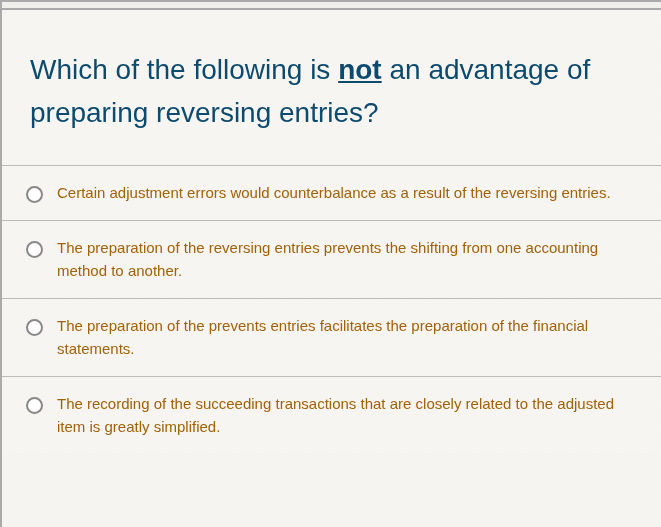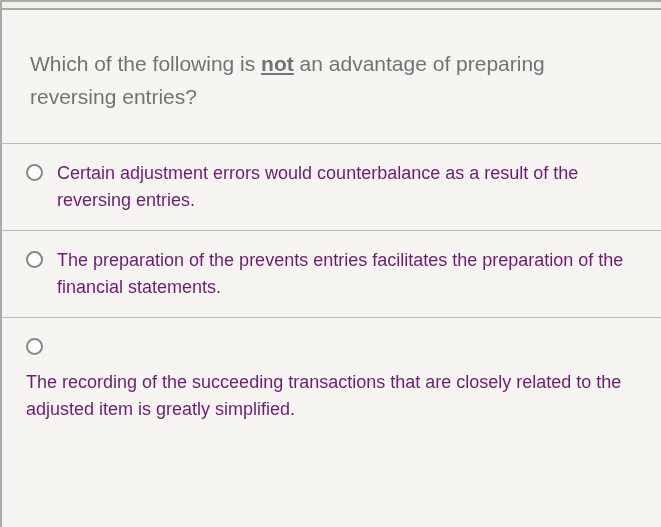--- a/index.html
+++ b/index.html
@@ -25,56 +25,55 @@
       height: 8px;
       border-bottom: 2px solid #aaa;
       background: #f0efeb;
     }
     .question-block {
       padding: 38px 28px 30px 28px;
       background: #f7f5f1;
       border-bottom: 1px solid #bbb;
     }
     .question-text {
-      font-size: 21px;
-      color: #737373;
+      font-size: 28px;
+      color: #0c4a6e;
       line-height: 1.55;
       font-weight: 400;
     }
     .underline {
       text-decoration: underline;
       font-weight: 600;
     }
     .options-container {
       background: #f7f5f1;
     }
     .option-row {
       display: flex;
       align-items: flex-start;
       padding: 16px 20px 16px 24px;
       border-bottom: 1px solid #bbb;
       gap: 14px;
     }
     .option-row:last-child {
       border-bottom: none;
-      flex-direction: column;
     }
     .radio-circle {
       width: 17px;
       height: 17px;
       border: 2px solid #888;
       border-radius: 50%;
       flex-shrink: 0;
       margin-top: 4px;
       background: #fff;
       cursor: pointer;
     }
     .option-text {
-      font-size: 18px;
-      color: #701a75;
+      font-size: 15px;
+      color: #a16207;
       line-height: 1.5;
       font-weight: 400;
     }
     .noise-overlay {
       position: absolute;
       inset: 0;
       pointer-events: none;
       background-image: radial-gradient(rgba(0,0,0,0.02) 1px, transparent 1px);
       background-size: 3px 3px;
       opacity: 0.4;
@@ -92,20 +91,24 @@
     </p>
   </div>
 
   <div class="options-container">
     <div class="option-row">
       <div class="radio-circle"></div>
       <div class="option-text">Certain adjustment errors would counterbalance as a result of the reversing entries.</div>
     </div>
     <div class="option-row">
       <div class="radio-circle"></div>
+      <div class="option-text">The preparation of the reversing entries prevents the shifting from one accounting method to another.</div>
+    </div>
+    <div class="option-row">
+      <div class="radio-circle"></div>
       <div class="option-text">The preparation of the prevents entries facilitates the preparation of the financial statements.</div>
     </div>
     <div class="option-row">
       <div class="radio-circle"></div>
       <div class="option-text">The recording of the succeeding transactions that are closely related to the adjusted item is greatly simplified.</div>
     </div>
   </div>
 
   <div class="noise-overlay"></div>
 </div>

